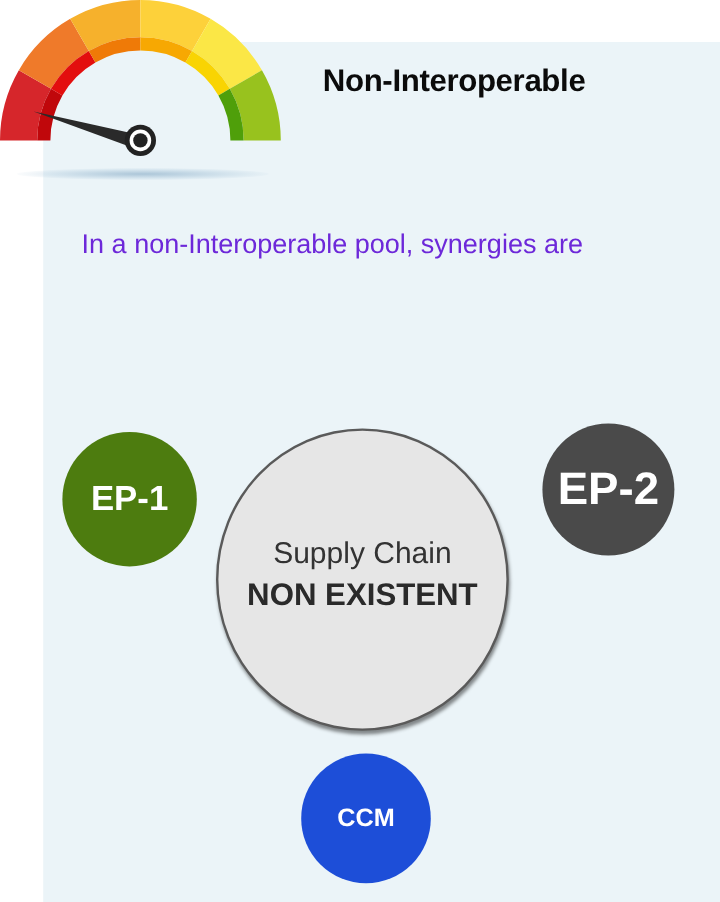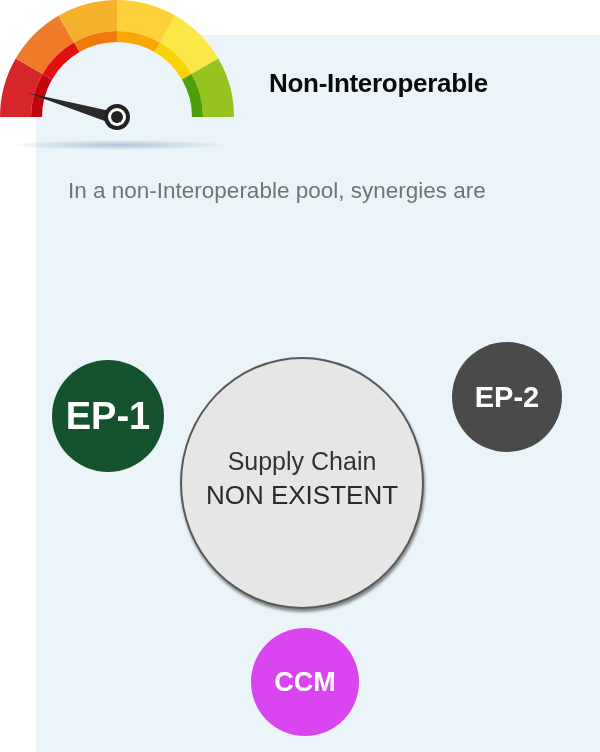--- a/index.html
+++ b/index.html
@@ -12,50 +12,50 @@
     }
 
     .gauge { position: absolute; left: 0; top: 0; width: 240px; height: 160px; }
     .gauge-shadow {
       position: absolute; left: 14px; top: 140px; width: 210px; height: 10px;
       border-radius: 50%;
       background: radial-gradient(ellipse at center, rgba(120,160,190,0.55) 0%, rgba(150,185,210,0.25) 50%, rgba(235,244,248,0) 75%);
     }
 
     .title {
-      position: absolute; left: 269px; top: 68px;
+      position: absolute; left: 269px; top: 52px;
       font-size: 26px; font-weight: bold; color: #0b0b0b; letter-spacing: -0.3px;
     }
 
     .desc {
-      position: absolute; left: 68px; top: 172px; width: 480px;
-      font-size: 22.5px; line-height: 37px; color: #737373;
+      position: absolute; left: 68px; top: 185px; width: 480px;
+      font-size: 22.5px; line-height: 37px; color: #6d28d9;
     }
 
     .circle {
       position: absolute; border-radius: 50%;
       display: flex; align-items: center; justify-content: center; text-align: center;
       color: #ffffff; font-weight: bold;
     }
-    .ep1 { left: 52px; top: 360px; width: 112px; height: 112px; background: #14532d; font-size: 38px; }
-    .ep2 { left: 452px; top: 342px; width: 110px; height: 110px; background: #4a4a4a; font-size: 29px; }
-    .ccm { left: 251px; top: 628px; width: 108px; height: 108px; background: #d946ef; font-size: 27px; line-height: 32px; }
+    .ep1 { left: 52px; top: 360px; width: 112px; height: 112px; background: #4d7c0f; font-size: 29px; }
+    .ep2 { left: 452px; top: 353px; width: 110px; height: 110px; background: #4a4a4a; font-size: 38px; }
+    .ccm { left: 251px; top: 628px; width: 108px; height: 108px; background: #1d4ed8; font-size: 21px; line-height: 32px; }
 
     .center {
       position: absolute; left: 180px; top: 357px; width: 244px; height: 252px;
       border-radius: 50%;
       background: #e6e6e6;
       border: 2px solid #5a5a5a;
       box-shadow: 1px 3px 3px rgba(0,0,0,0.45);
       display: flex; flex-direction: column; align-items: center; justify-content: center;
       color: #333333; text-align: center;
       padding-bottom: 10px;
     }
     .center .line { font-size: 25px; line-height: 34px; }
-    .center .strong { font-size: 26px; font-weight: normal; line-height: 34px; color: #2a2a2a; }
+    .center .strong { font-size: 26px; font-weight: bold; line-height: 34px; color: #2a2a2a; }
   </style>
 </head>
 <body>
 
 <div class="panel"></div>
 
 <div class="gauge">
   <svg width="240" height="160" viewBox="0 0 240 160">
 
     <g>

